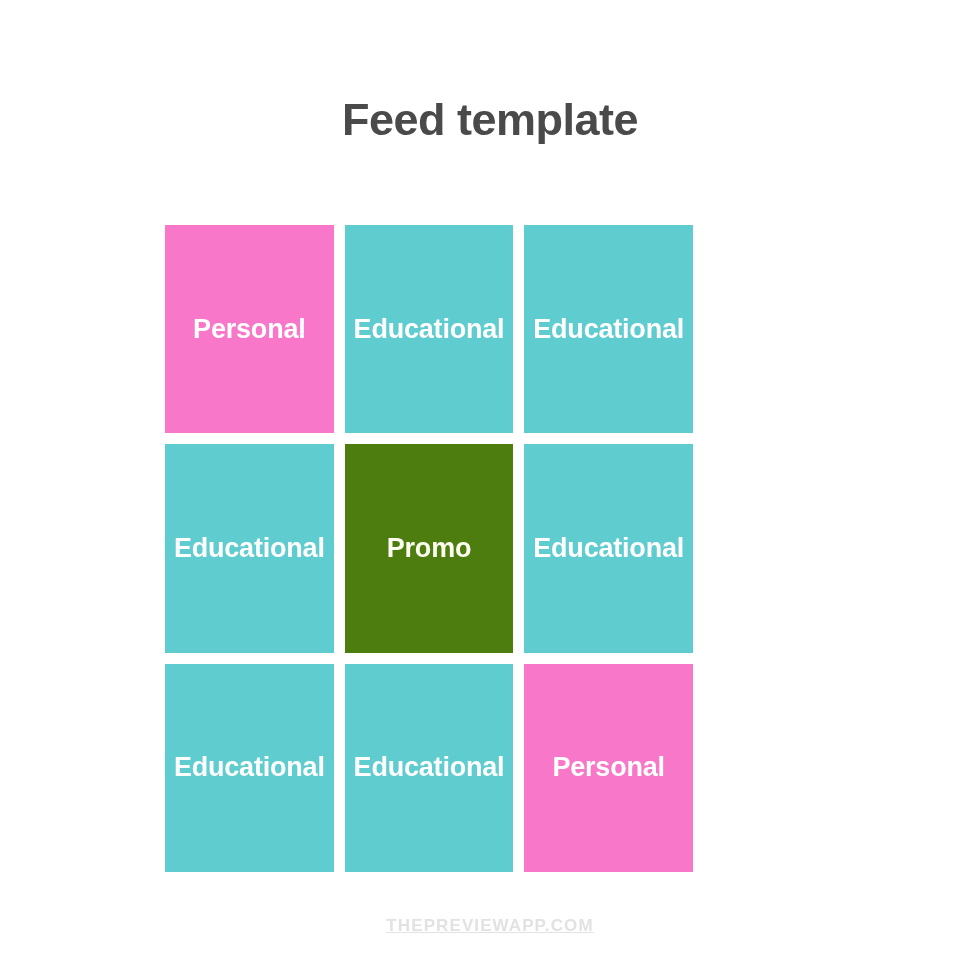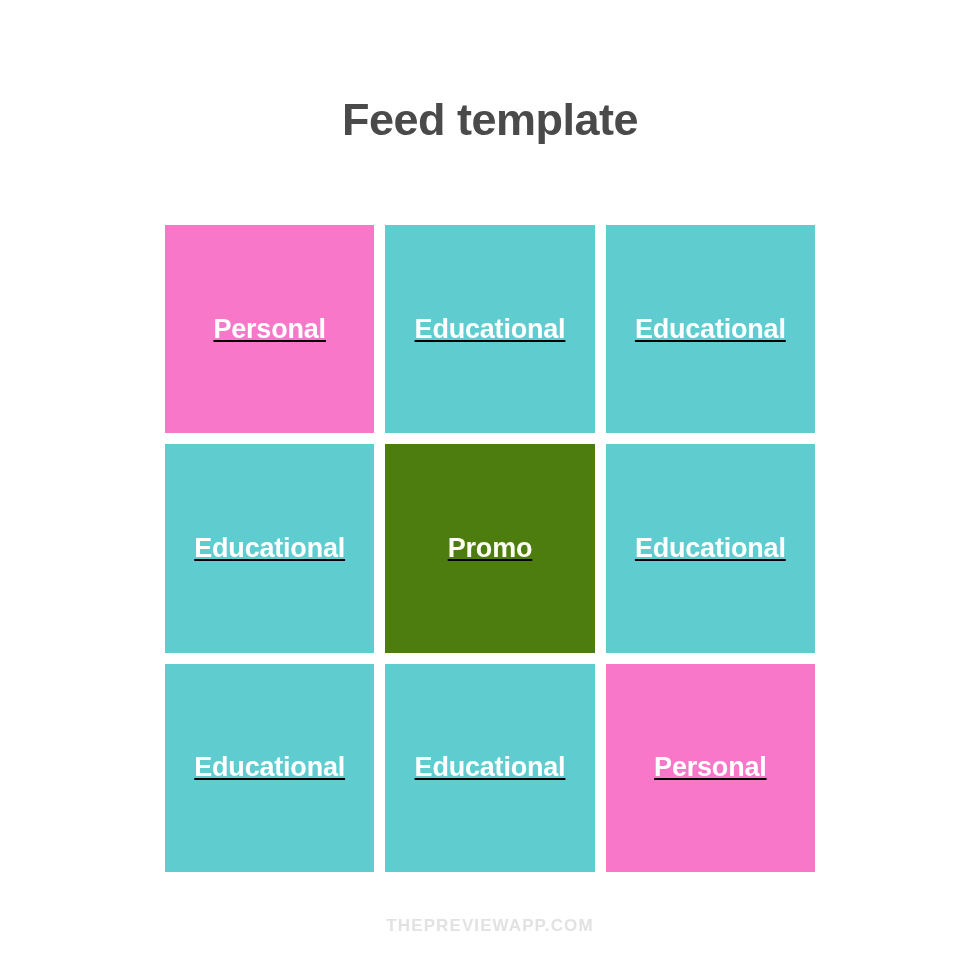--- a/index.html
+++ b/index.html
@@ -36,28 +36,27 @@
     letter-spacing: -0.5px;
     line-height: 56px;
     white-space: nowrap;
   }
 
   
   #feed-grid {
     position: absolute;
     left: 165px;
     top: 225px;
-    width: 650px;
+    width: 528px;
     height: 647px;
     display: grid;
     grid-template-columns: repeat(3, 1fr);
     grid-template-rows: repeat(3, 1fr);
     column-gap: 11px;
     row-gap: 11px;
-    text-decoration: underline;
   }
 
   .feed-cell {
     position: relative;
     display: flex;
     align-items: center;
     justify-content: center;
     overflow: hidden;
   }
 
@@ -136,15 +135,15 @@
     <div class="feed-cell cat-educational" style="background: rgb(95, 205, 208);">
       <span class="feed-cell-label">Educational</span>
     </div>
 
     <div class="feed-cell cat-personal" style="background: rgb(249, 119, 201);">
       <span class="feed-cell-label">Personal</span>
     </div>
 
   </div>
 
-  <div id="footer-watermark" style="color: rgb(226, 226, 226);">THEPREVIEWAPP.COM</div>
+  <div id="footer-watermark" style="color: rgb(226, 226, 226); text-decoration: underline;">THEPREVIEWAPP.COM</div>
 
 </div>
 
 </body></html>

